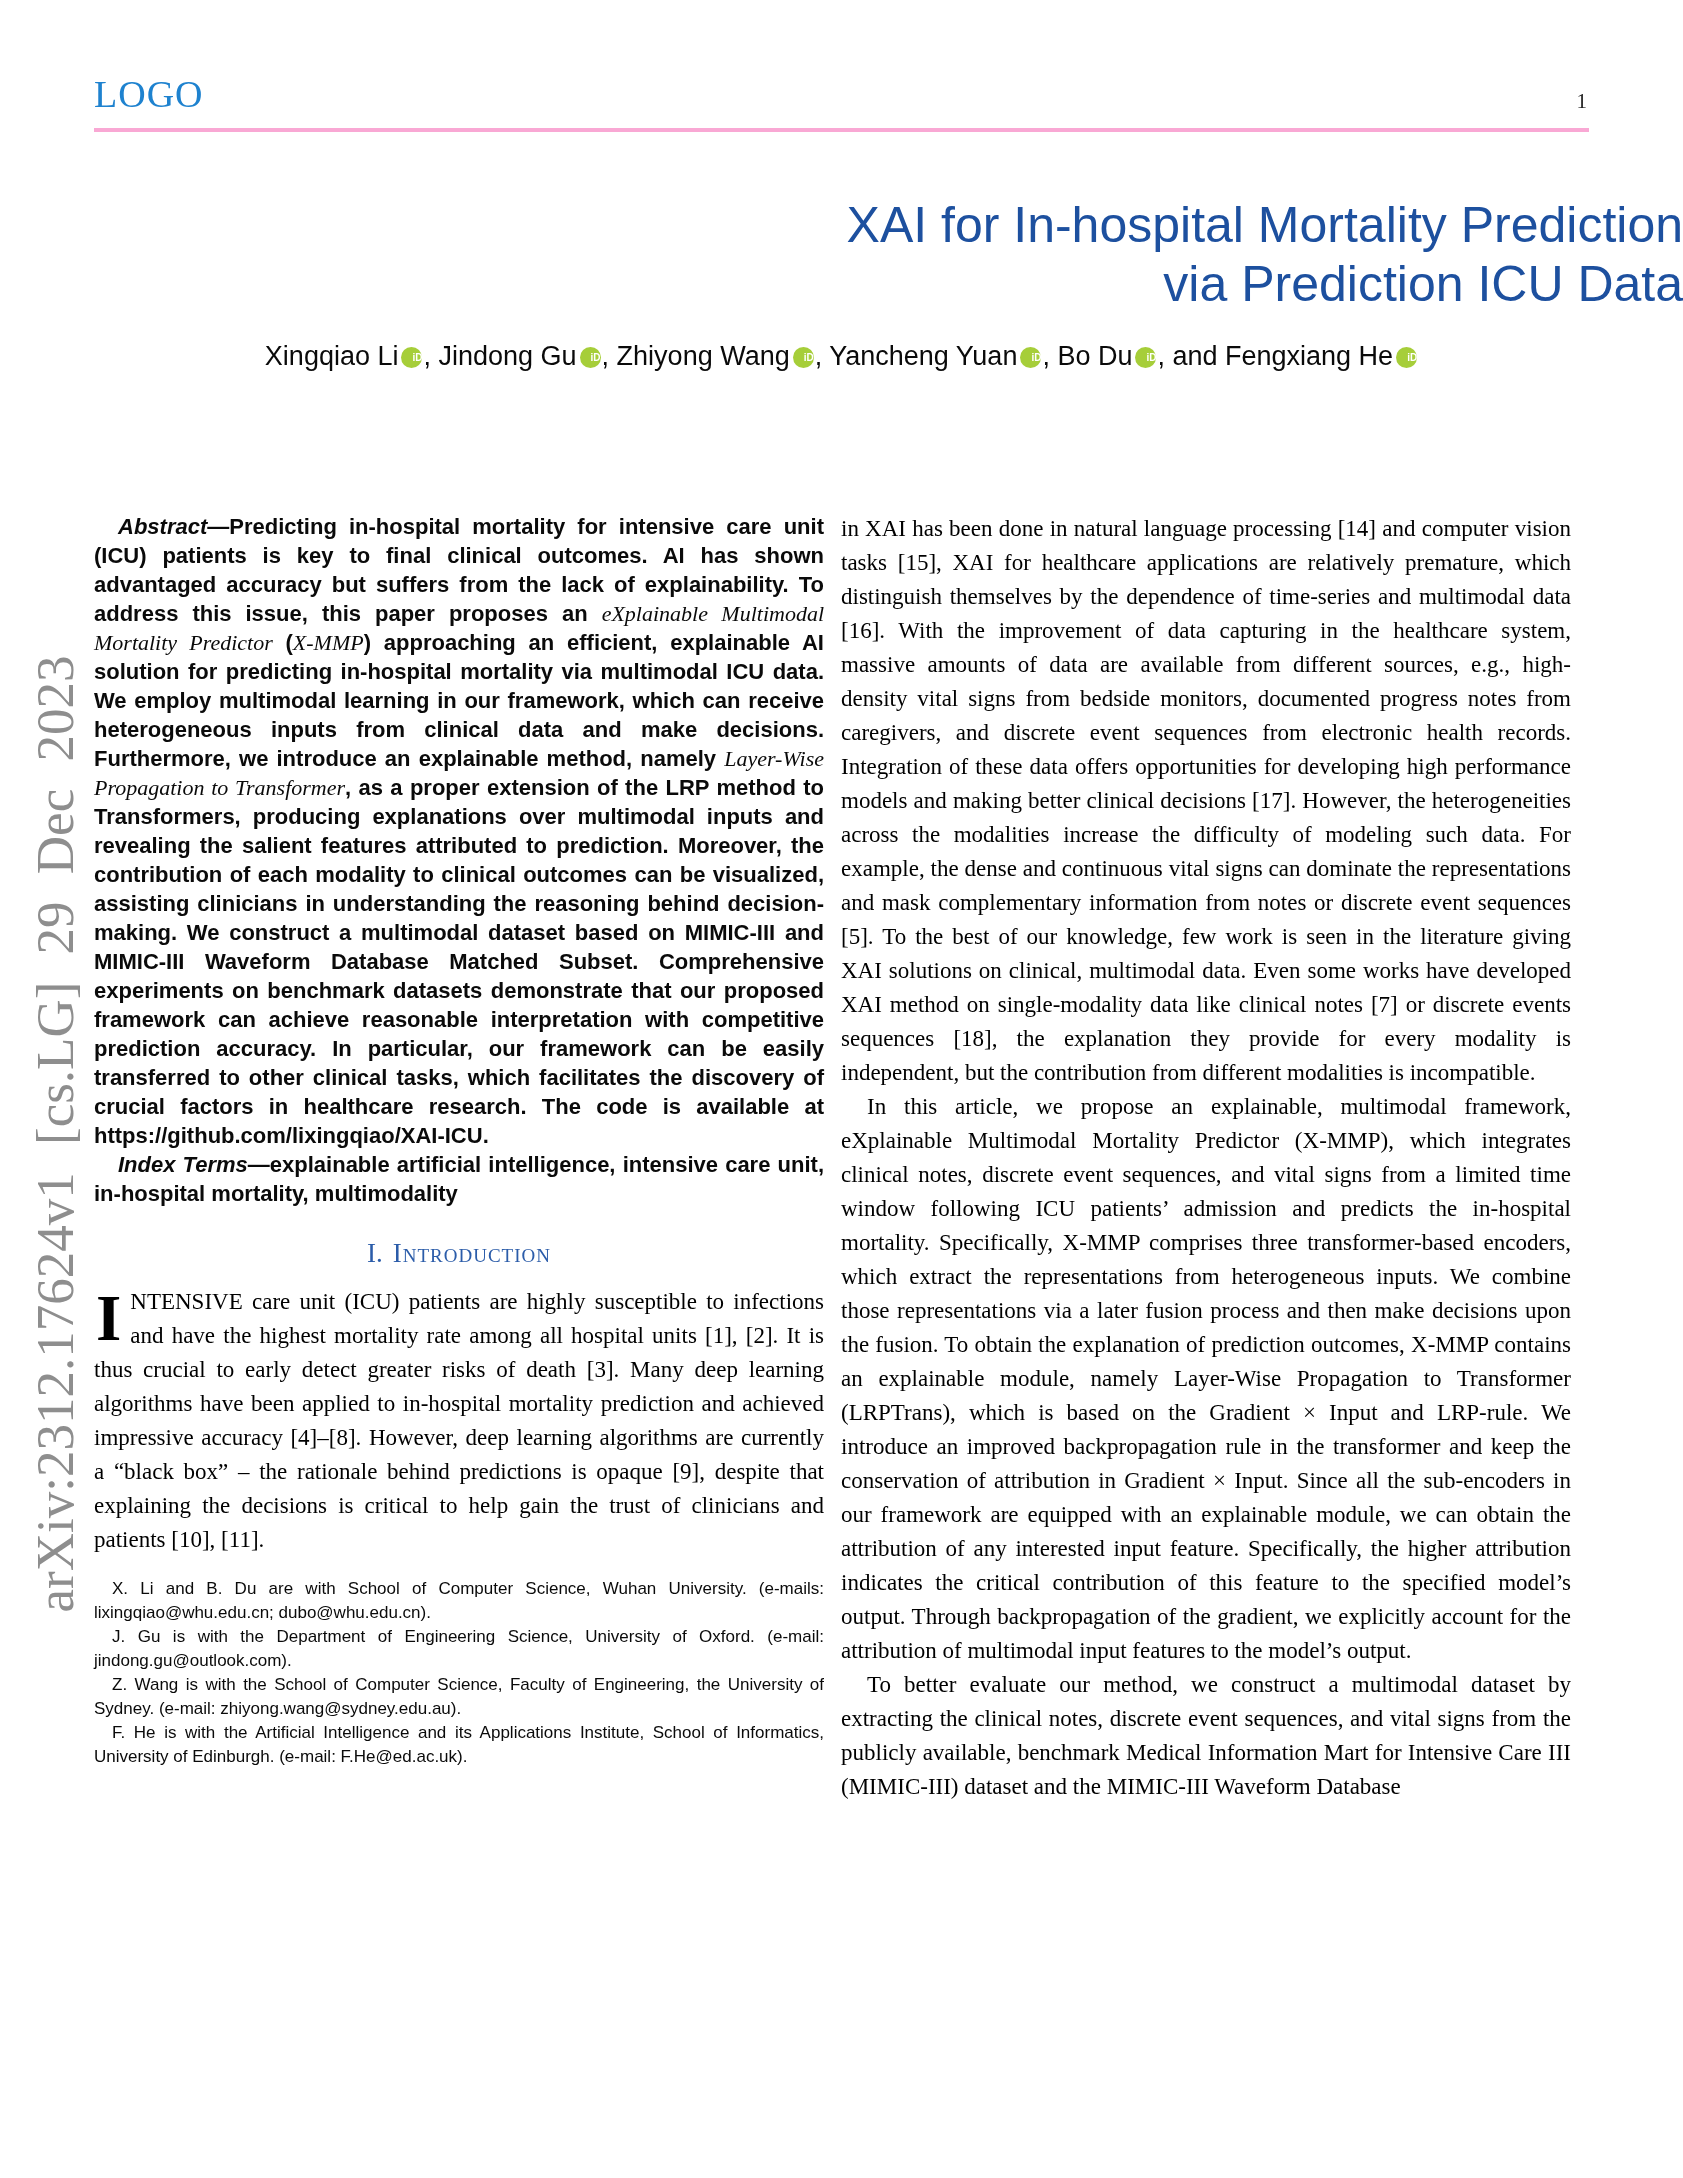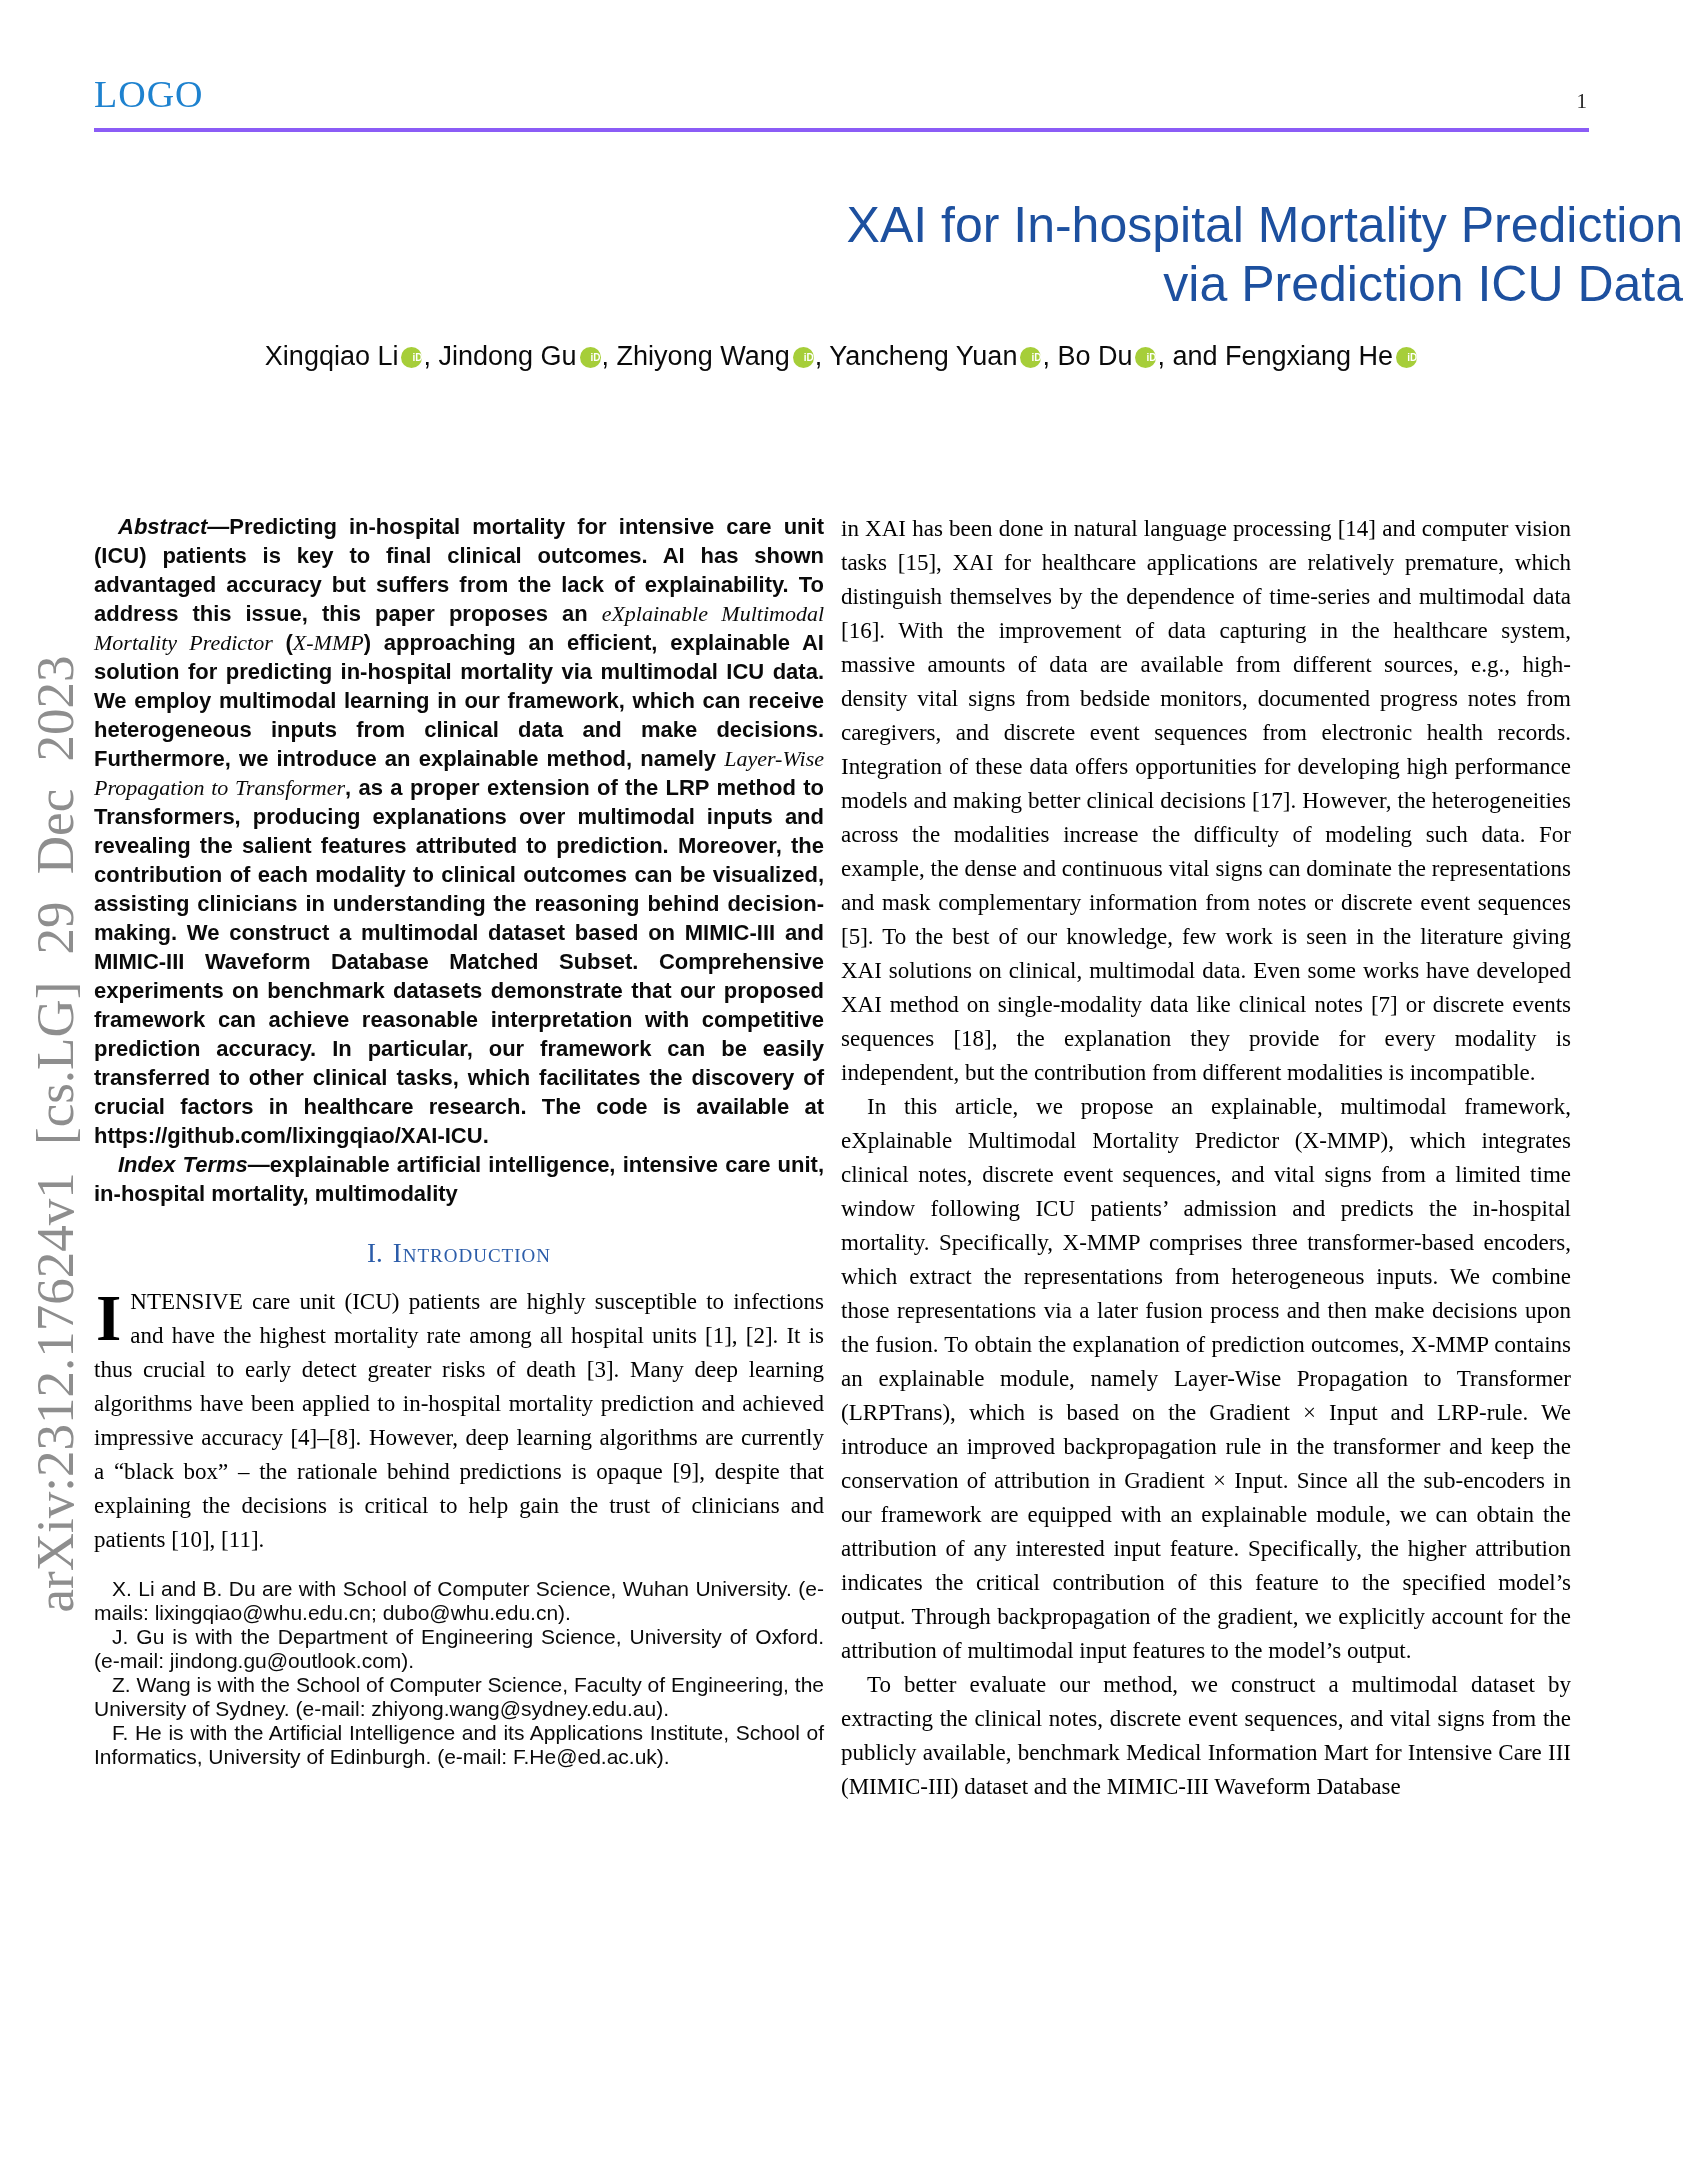--- a/index.html
+++ b/index.html
@@ -1,21 +1,21 @@
 <!DOCTYPE html>
 <html lang="en"><head>
 <meta charset="utf-8">
 <style>
   html,body{margin:0;padding:0;background:#ffffff;}
   .page{
     position:relative;width:1683px;height:2178px;background:#ffffff;
     font-family:"Liberation Serif",serif;color:#000;overflow:hidden;
   }
   
-  .header{position:absolute;left:94px;top:73px;width:1495px;height:55px;border-bottom:4px solid #8b5cf6;}
+  .header{position:absolute;left:94px;top:73px;width:1495px;height:55px;border-bottom:4px solid #f9a8d4;}
   .logo{position:absolute;left:0;bottom:12px;font-family:"Liberation Serif",serif;font-size:38px;color:#1e82cf;letter-spacing:1px;}
   .pagenum{position:absolute;right:2px;bottom:14px;font-size:21px;color:#222;font-family:"Liberation Serif",serif;}
   
   .title-block{
     position:absolute;top:196px;left:0;width:100%;text-align:right;
     color:#1d509f;font-family:"Liberation Sans",sans-serif;font-size:50px;line-height:59px;font-weight:400;
   }
   .authors{
     position:absolute;top:341px;left:0;width:100%;text-align:center;
     font-family:"Liberation Sans",sans-serif;font-size:27px;color:#0a0a0a;
@@ -48,21 +48,21 @@
   }
   .sec .sc{font-variant:small-caps;letter-spacing:1px;margin-left:10px;}
   
   .body{font-size:23px;line-height:34px;text-align:justify;margin:0;text-indent:26px;}
   .nofirst{text-indent:0;}
   .dropcap{
     float:left;font-family:"Liberation Serif",serif;font-weight:bold;
     font-size:65px;line-height:54px;padding:6px 9px 0 2px;
   }
   
-  .footnotes{margin-top:20px;font-family:"Liberation Sans",sans-serif;font-size:21px;line-height:24px;color:#0a0a0a;}
+  .footnotes{margin-top:20px;font-family:"Liberation Sans",sans-serif;font-size:17px;line-height:24px;color:#0a0a0a;}
   .footnotes p{margin:0;text-indent:18px;text-align:justify;}
 </style>
 </head>
 <body>
 
 <div class="page">
 
   <div class="arxiv">arXiv:2312.17624v1 [cs.LG] 29 Dec 2023</div>
 
   <div class="header">

